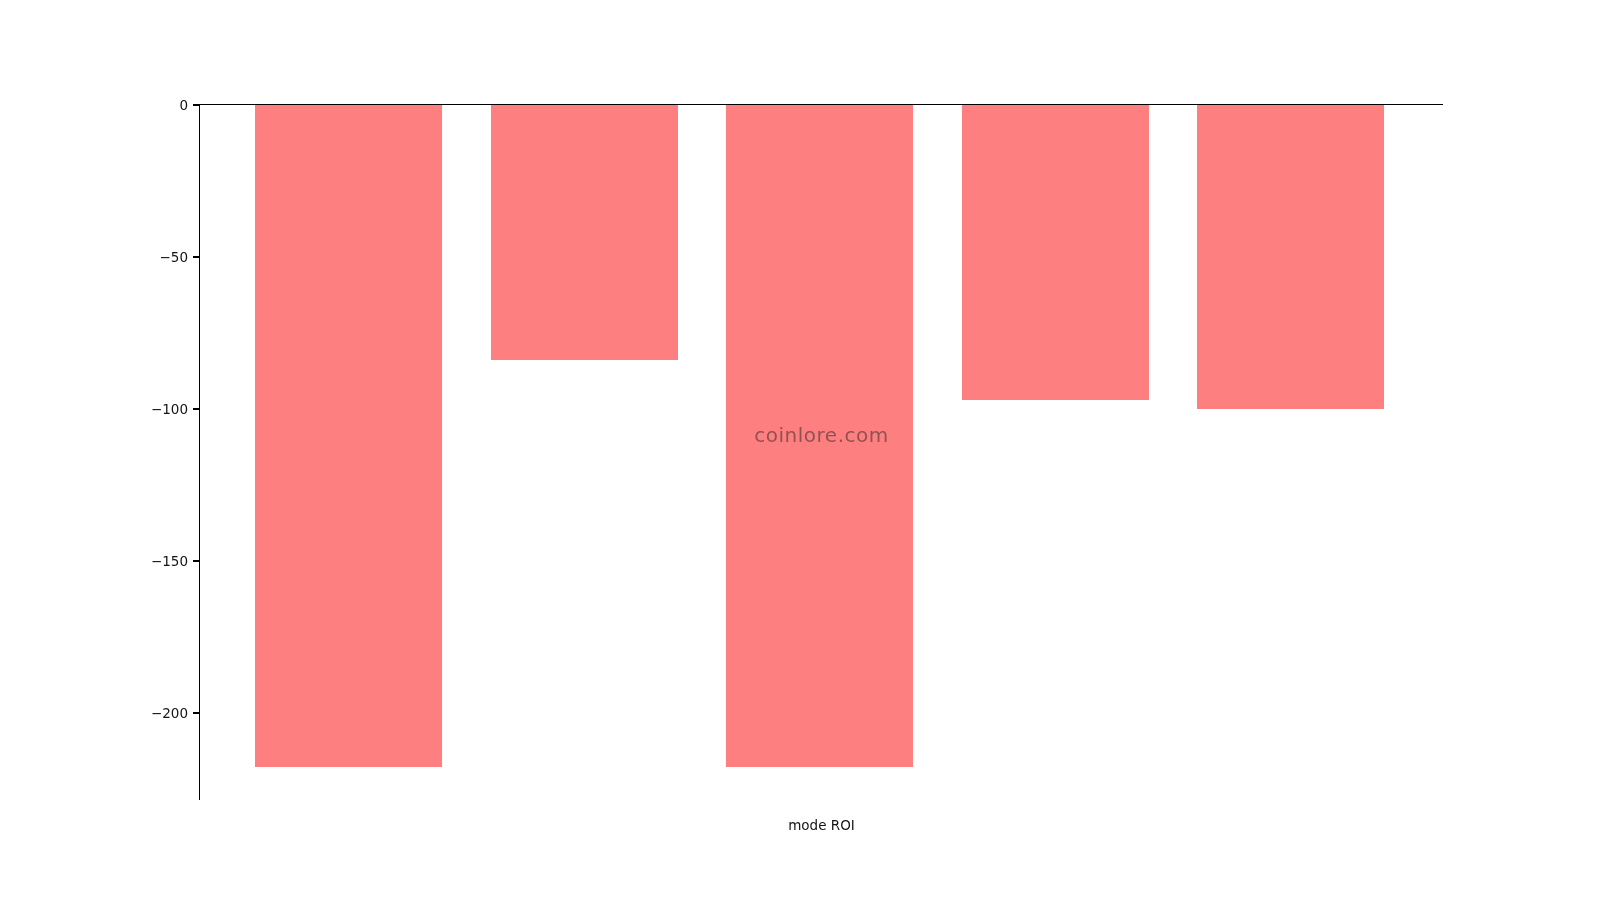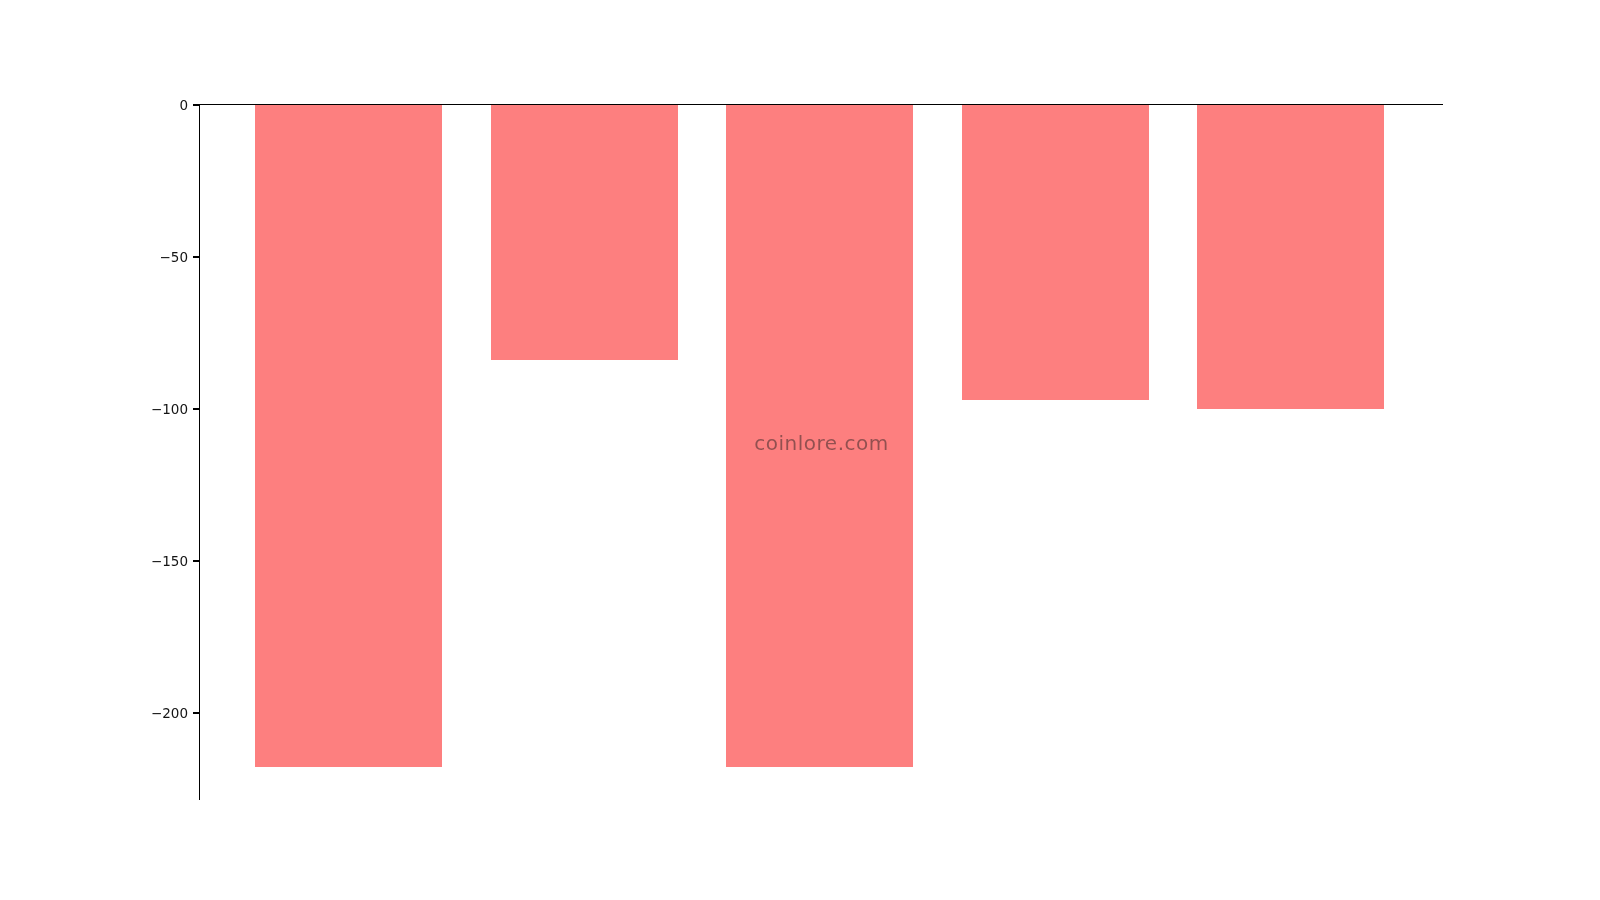--- a/index.html
+++ b/index.html
@@ -54,21 +54,21 @@
     left: -202px;
     width: 190px;
     text-align: right;
     font-size: 13.5px;
     color: #141414;
     line-height: 14px;
   }
   .watermark {
     position: absolute;
     left: 50%;
-    top: 338px;
+    top: 330px;
     transform: translate(-50%, -50%);
     font-size: 20px;
     color: rgba(30, 30, 30, 0.48);
     letter-spacing: 0.5px;
     white-space: nowrap;
   }
   .x-axis-label {
     position: absolute;
     left: 200px;
     top: 817px;
@@ -99,13 +99,14 @@
         <div class="y-tick-label" style="top: 144.946px;">−50</div>
         <div class="y-tick" style="top: 303.142px;"></div>
         <div class="y-tick-label" style="top: 296.892px;">−100</div>
         <div class="y-tick" style="top: 455.087px;"></div>
         <div class="y-tick-label" style="top: 448.837px;">−150</div>
         <div class="y-tick" style="top: 607.033px;"></div>
         <div class="y-tick-label" style="top: 600.783px;">−200</div>
       </div>
     <div class="watermark">coinlore.com</div>
   </div>
+  <div class="x-axis-label">mode ROI</div>
 </div>
 
 </body></html>

